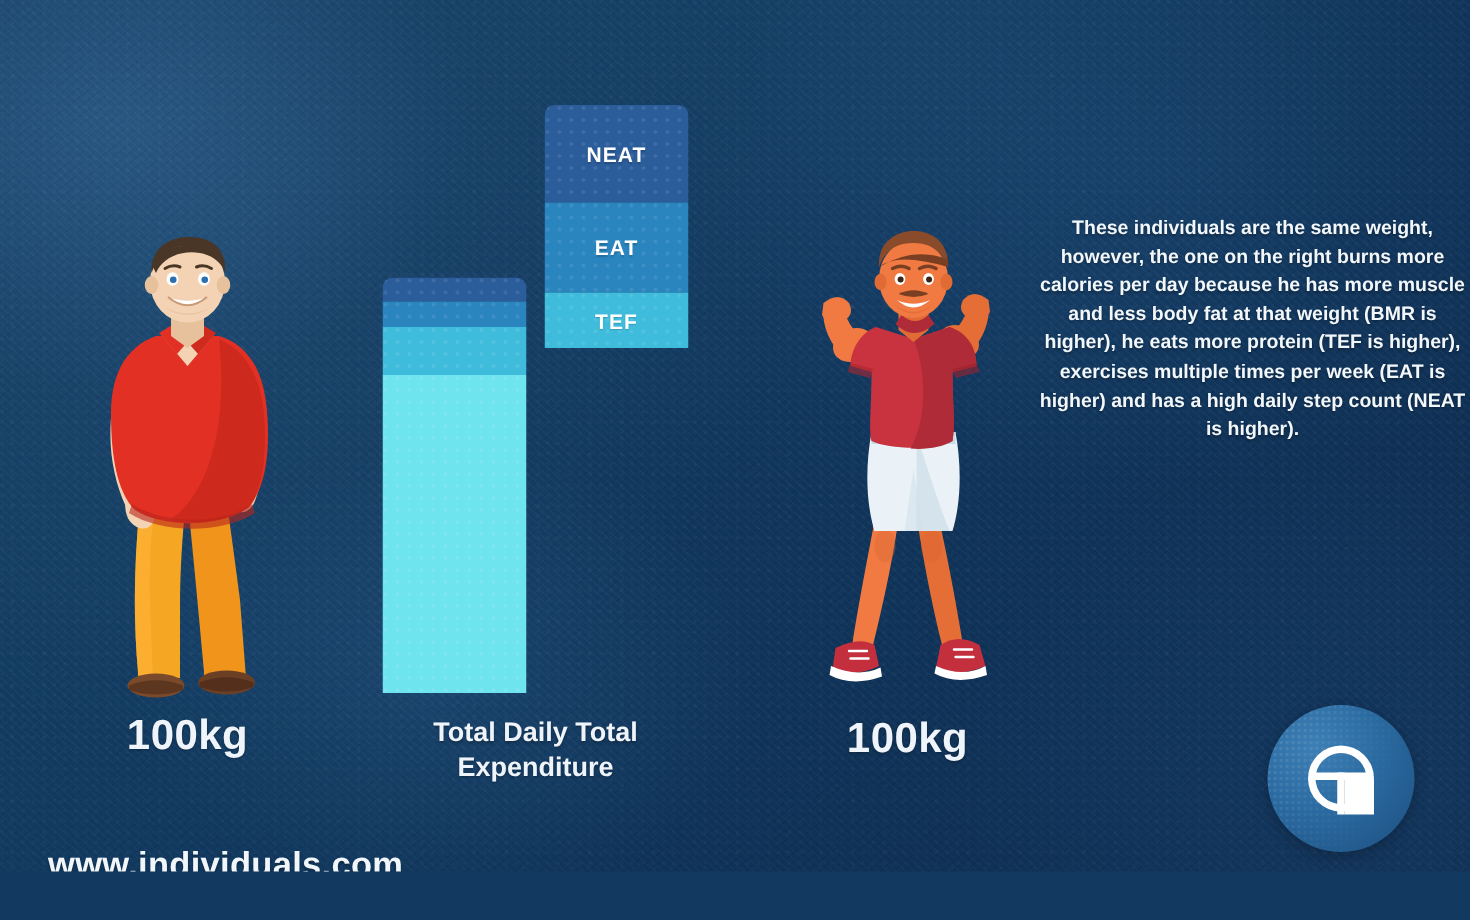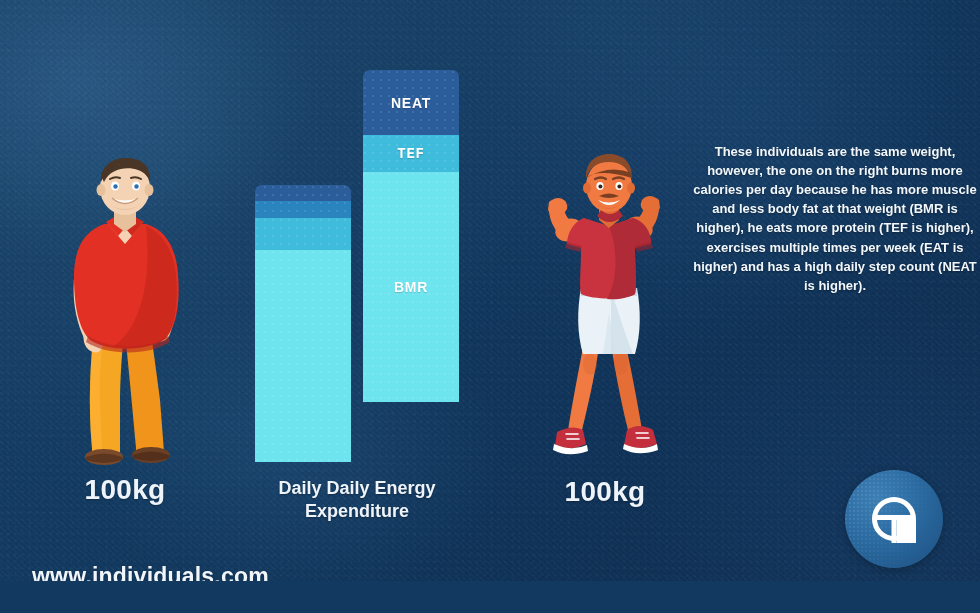--- a/index.html
+++ b/index.html
@@ -166,22 +166,22 @@
 
   <div class="layer bar" id="bar-left">
     <div class="seg plain" style="height:16px;  background:#2c5d9b;"></div>
     <div class="seg plain" style="height:17px;  background:#2a85bf;"></div>
     <div class="seg plain" style="height:32px;  background:#3fbcdb;"></div>
     <div class="seg plain" style="height:212px; background:#6ee4ef;"></div>
   </div>
 
   <div class="layer bar" id="bar-right">
     <div class="seg" style="height:65px;  background:#2c5d9b;">NEAT</div>
-    <div class="seg" style="height:37px;  background:#3fbcdb;font-family:Liberation Mono, monospace;">TEF</div>
-    <div class="seg" style="height:230px; background:#6ee4ef;">BMR</div>
+    <div class="seg" style="height:60px;  background:#2a85bf;">EAT</div>
+    <div class="seg" style="height:37px;  background:#3fbcdb;">TEF</div>
   </div>
 
   <div class="layer" id="person-right">
     <svg viewBox="0 0 150 322" width="150" height="322" aria-hidden="true">
 
       <path d="M54 168 C48 200 40 240 34 276 C31 290 43 294 47 282 C55 250 63 212 66 182 Z" fill="#f07a42"></path>
       <path d="M84 168 C92 200 100 240 106 276 C109 290 97 294 93 282 C85 250 78 212 74 182 Z" fill="#e56d36"></path>
 
       <ellipse cx="55" cy="216" rx="7" ry="11" fill="#d96331" opacity=".35"></ellipse>
       <ellipse cx="86" cy="216" rx="7" ry="11" fill="#d96331" opacity=".35"></ellipse>
@@ -239,21 +239,21 @@
 
       <path d="M64 48 q10 -5 20 0 q-10 4 -20 0 z" fill="#7a3f22"></path>
 
       <path d="M63 52 q11 10 22 0 q-11 5 -22 0 z" fill="#ffffff"></path>
 
       <path d="M60 54 q14 14 28 0 q-14 12 -28 0 z" fill="#d85f2c" opacity=".45"></path>
     </svg>
   </div>
 
   <div class="layer cap" id="label-left-weight">100kg</div>
-  <div class="layer cap" id="label-tdee">Daily Daily Energy Expenditure</div>
+  <div class="layer cap" id="label-tdee">Total Daily Total Expenditure</div>
   <div class="layer cap" id="label-right-weight">100kg</div>
 
   <div class="layer" id="explanation">These individuals are the same weight, however, the one on the right burns more calories per day because he has more muscle and less body fat at that weight (BMR is higher), he eats more protein (TEF is higher), exercises multiple times per week (EAT is higher) and has a high daily step count (NEAT is higher).</div>
 
   <div class="layer" id="site-url">www.individuals.com</div>
 
   <div class="layer" id="logo-badge">
     <svg width="56" height="56" viewBox="0 0 56 56" aria-hidden="true">
 
       <path d="M28 6 A22 22 0 1 0 28 50 A22 22 0 1 0 28 6 Z M28 11 A17 17 0 1 1 28 45 A17 17 0 1 1 28 11 Z" fill="#ffffff"></path>

